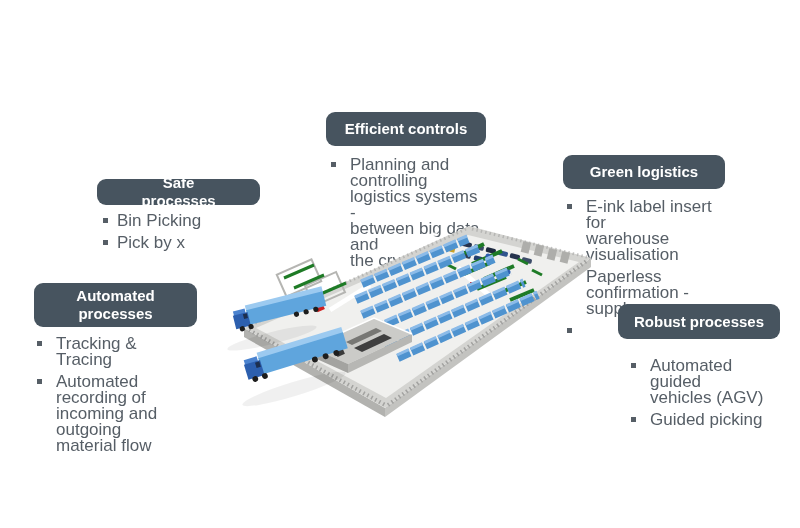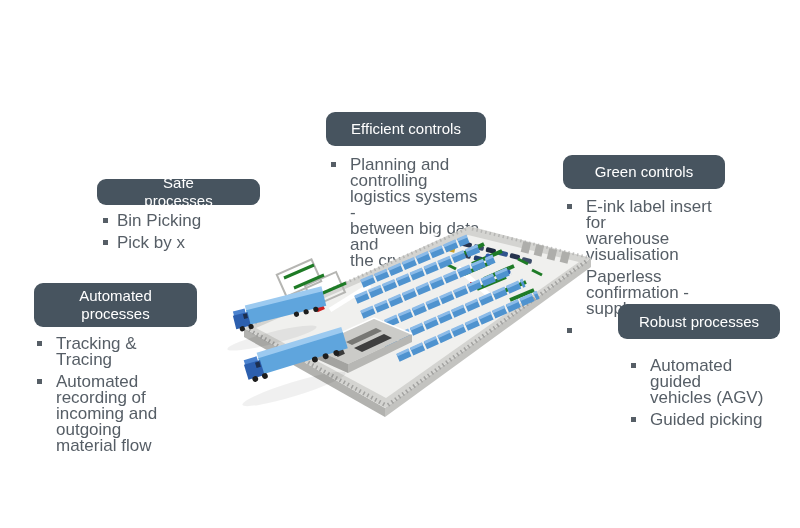--- a/index.html
+++ b/index.html
@@ -3,21 +3,21 @@
 <meta charset="utf-8">
 <style>
   html,body{margin:0;padding:0;background:#fff;}
   .slide{
     position:relative;width:800px;height:528px;background:#ffffff;overflow:hidden;
     font-family:"Liberation Sans",sans-serif;
   }
   .callout{position:absolute;}
   .callout-header{
     display:flex;align-items:center;justify-content:center;text-align:center;
-    background:#47545f;color:#ffffff;font-weight:normal;font-size:15px;line-height:18px;
+    background:#47545f;color:#ffffff;font-weight:bold;font-size:15px;line-height:18px;
     border-radius:9px;white-space:pre-line;box-sizing:border-box;
   }
   ul.bullets{list-style:none;margin:0;padding:0;}
   ul.bullets li{display:flex;margin:0 0 6px 0;font-size:17px;line-height:16px;color:#565e66;}
   ul.bullets li .marker{width:5px;height:5px;margin-top:5px;flex-shrink:0;background:#565e66;}
   ul.bullets li .btext{white-space:pre-line;}
   .gap-sm .marker{margin-right:9px;}
   .gap-lg .marker{margin-right:14px;}
   .red-bullets .marker{background:#9e1a33;}
   
@@ -65,21 +65,21 @@
           <span class="marker"></span>
           <span class="btext">Planning and controlling
 logistics systems -
 between big data and
 the crystal ball</span>
         </li>
     </ul>
   </div>
 
   <div class="callout c-green">
-    <div class="callout-header">Green controls</div>
+    <div class="callout-header">Green logistics</div>
     <ul class="bullets gap-lg">
       <li>
           <span class="marker"></span>
           <span class="btext">E-ink label insert for
 warehouse visualisation</span>
         </li>
       <li>
           <span class="marker"></span>
           <span class="btext">Paperless confirmation -
 supply processes</span>

